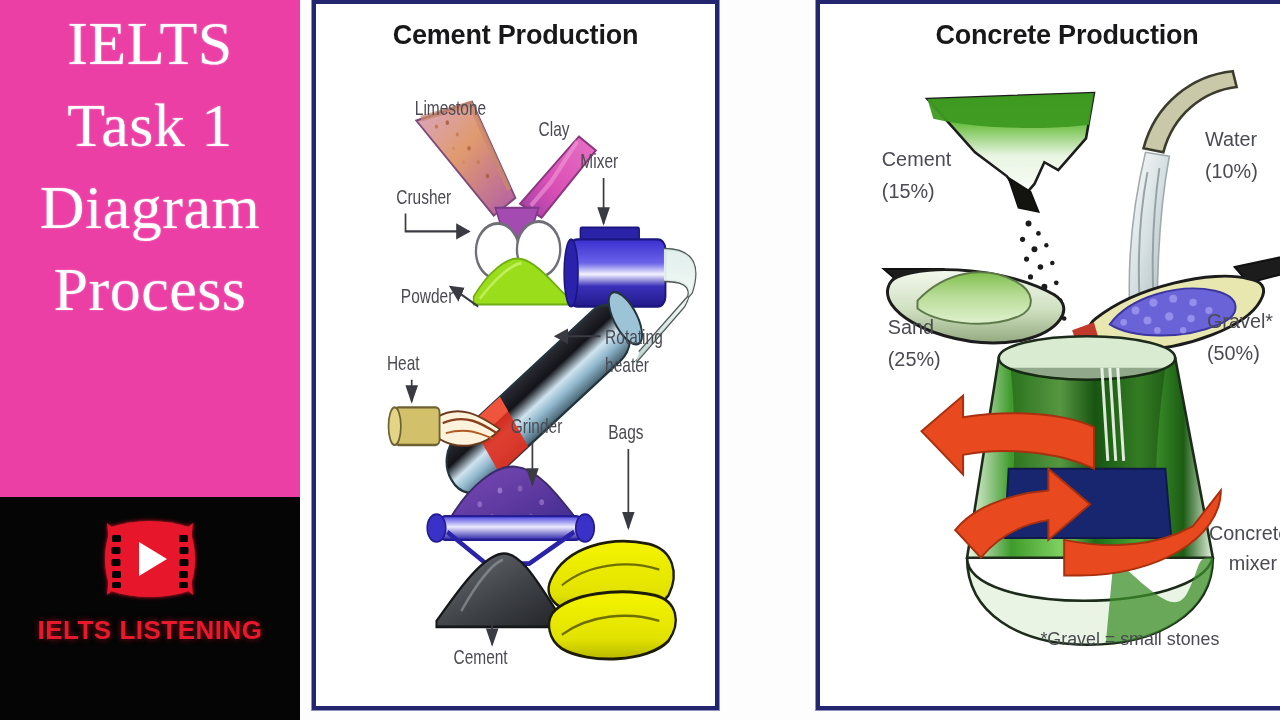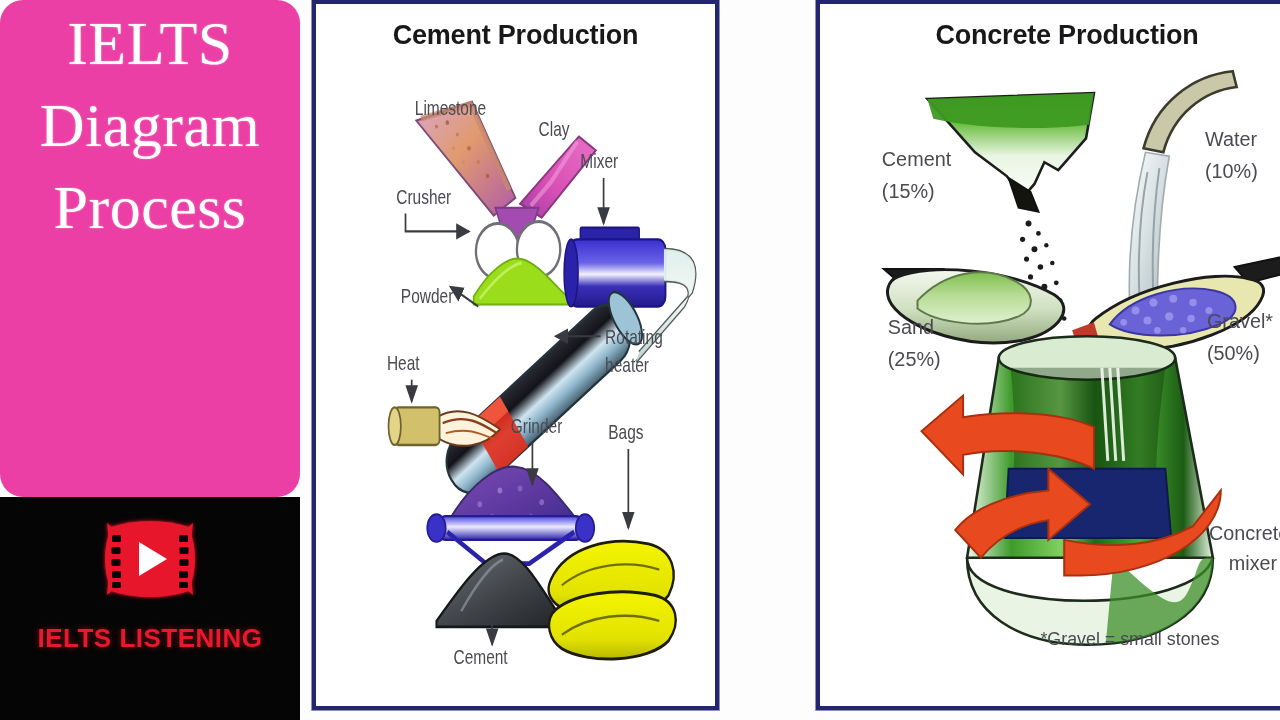--- a/index.html
+++ b/index.html
@@ -11,42 +11,41 @@
   }
   #root { position: relative; width: 1280px; height: 720px; background:#fdfdfd; }
 
   
   #sidebar { position:absolute; left:0; top:0; width:300px; height:720px; }
   #brand-panel {
     position:absolute; left:0; top:0; width:300px; height:497px;
     background:#ec3fa5;
     display:flex; flex-direction:column; align-items:center; justify-content:flex-start;
     padding-top:2px;
-    border-radius:23px;
   }
   .brand-line {
     font-family:"Liberation Serif", serif;
     color:#ffffff;
     font-size:62px;
     line-height:82px;
     font-weight:400;
     letter-spacing:0.5px;
     text-align:center;
     white-space:nowrap;
     text-shadow:0 0 2px rgba(255,255,255,0.45);
   }
   #logo-panel {
     position:absolute; left:0; top:497px; width:300px; height:223px;
     background:#050505;
     display:flex; flex-direction:column; align-items:center; justify-content:flex-start;
     padding-top:12px;
   }
   #logo-icon { width:118px; height:100px; position:relative; }
   #logo-text {
-    margin-top:14px;
+    margin-top:6px;
     color:#e8192c;
     font-family:"Liberation Sans", sans-serif;
     font-weight:bold;
     font-size:26px;
     letter-spacing:0.5px;
     text-shadow:0 0 6px rgba(232,25,44,0.55);
     white-space:nowrap;
   }
 
   
@@ -81,20 +80,21 @@
 </style>
 </head>
 <body>
 
 <div id="root">
 
   <div id="sidebar">
 
     <div id="brand-panel">
       <div class="brand-line">IELTS</div>
+      <div class="brand-line">Task 1</div>
       <div class="brand-line">Diagram</div>
       <div class="brand-line">Process</div>
     </div>
 
     <div id="logo-panel">
       <div id="logo-icon">
         <svg viewBox="0 0 118 100" aria-hidden="true">
           <defs>
             <filter id="glow">
                 <feGaussianBlur stdDeviation="2.2" result="b"></feGaussianBlur>

